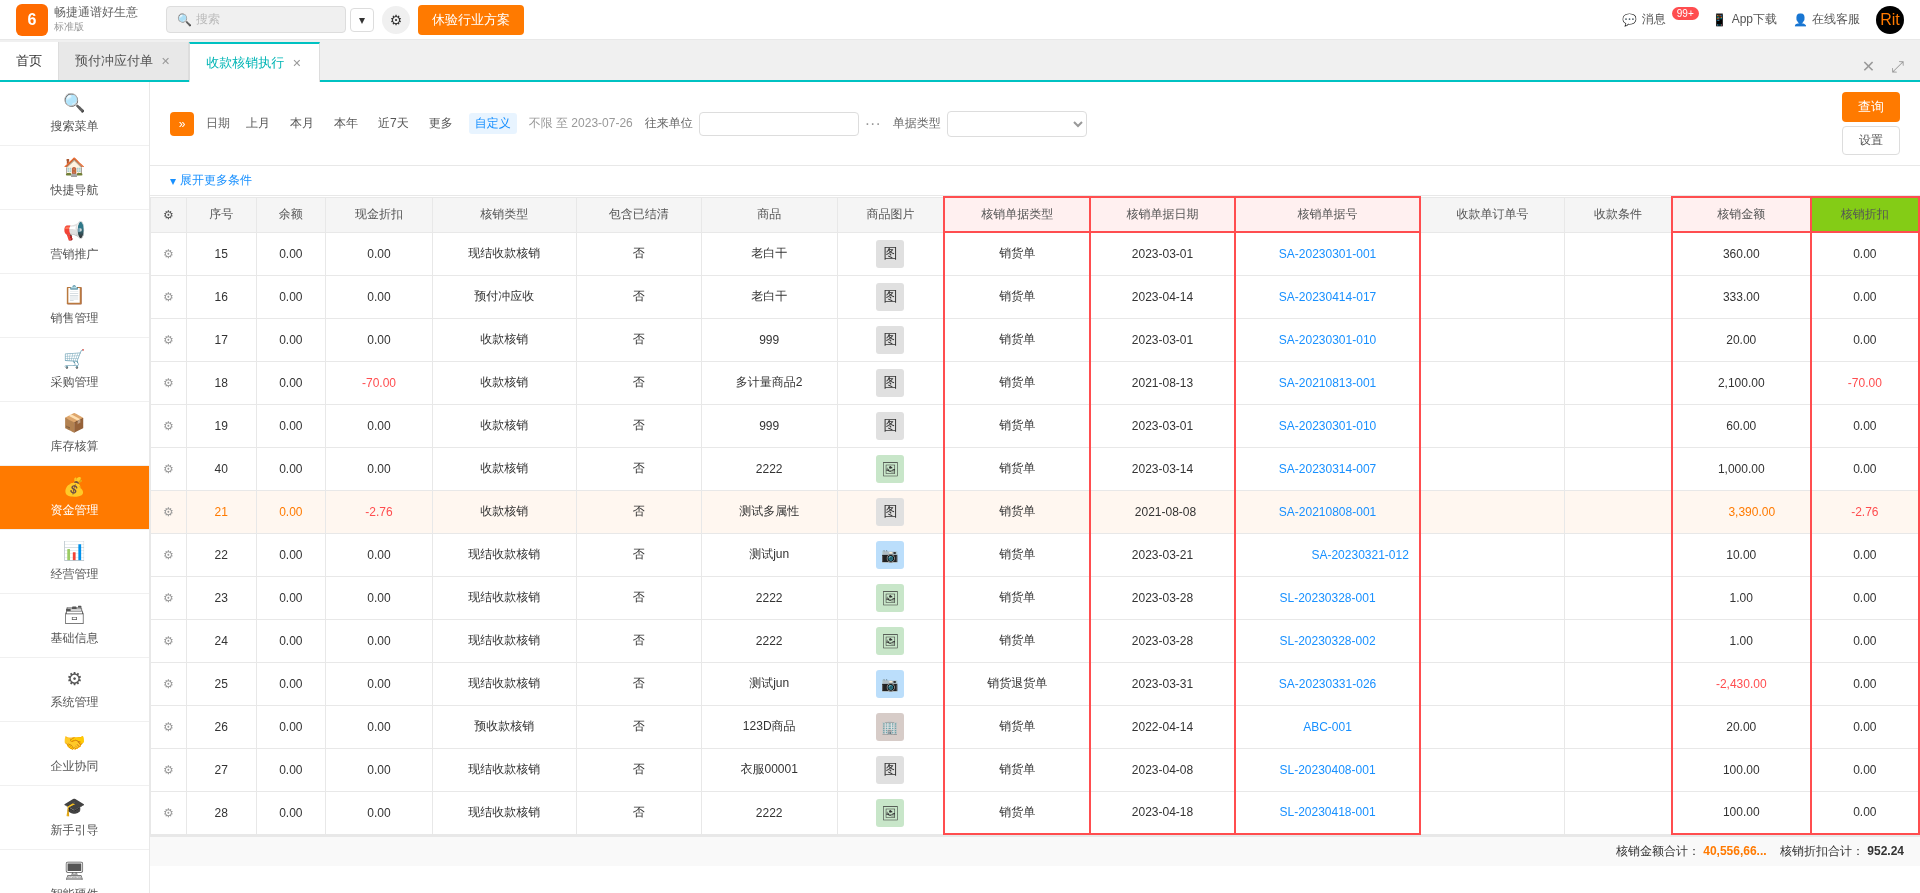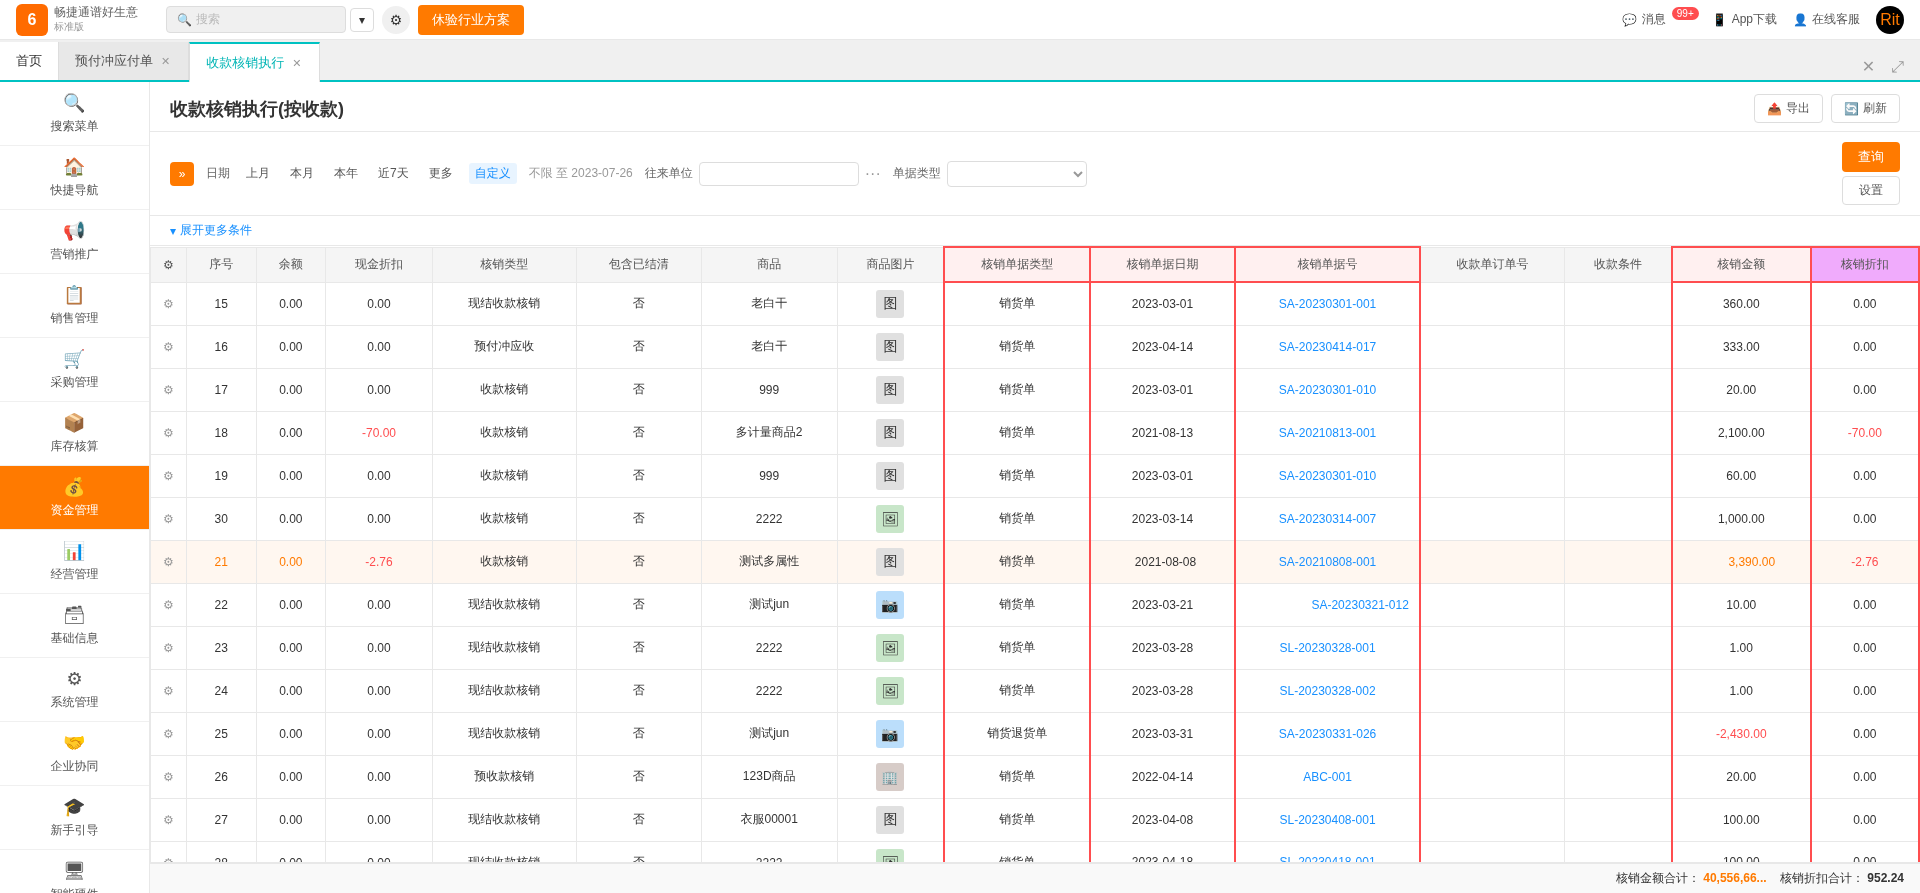--- a/index.html
+++ b/index.html
@@ -524,33 +524,20 @@
     </div>
     <div class="sidebar-item">
       <span class="sidebar-icon">🖥</span>
       <span>智能硬件</span>
     </div>
 
   </div>
 
   <div class="content-area">
 
-    <div class="page-header">
-      <h1 class="page-title">收款核销执行(按收款)</h1>
-      <div class="header-actions">
-        <button class="btn-export">
-          <span>📤</span>
-          <span>导出</span>
-        </button>
-        <button class="btn-refresh">
-          <span>🔄</span>
-          <span>刷新</span>
-        </button>
-      </div>
-    </div>
 
     <div class="filter-bar">
       <button class="filter-toggle-btn">
         <span>»</span>
       </button>
       <span class="filter-label">日期</span>
       <span class="date-option">上月</span>
       <span class="date-option">本月</span>
       <span class="date-option">本年</span>
       <span class="date-option">近7天</span>
@@ -597,21 +584,21 @@
             <th>核销类型</th>
             <th>包含已结清</th>
             <th>商品</th>
             <th>商品图片</th>
             <th style="border:2px solid #ff4d4f;background:#fff0f0;">核销单据类型</th>
             <th style="border:2px solid #ff4d4f;background:#fff0f0;">核销单据日期</th>
             <th style="border:2px solid #ff4d4f;background:#fff0f0;">核销单据号</th>
             <th>收款单订单号</th>
             <th>收款条件</th>
             <th style="border:2px solid #ff4d4f;background:#fff0f0;">核销金额</th>
-            <th style="border:2px solid #ff4d4f;background:#f0abfc;">核销折扣</th>
+            <th style="border:2px solid #ff4d4f;background:#84cc16;">核销折扣</th>
           </tr>
         </thead>
         <tbody id="table-body">
         <tr>
               <td><span style="cursor:pointer;color:#999;">⚙</span></td>
               <td>15</td>
               <td>0.00</td>
               <td>0.00</td>
               <td>现结收款核销</td>
               <td>否</td>
@@ -688,21 +675,21 @@
               <td style="border-left: 2px solid rgb(255, 77, 79); border-right: 2px solid rgb(255, 77, 79);">销货单</td>
               <td style="border-left: 2px solid rgb(255, 77, 79); border-right: 2px solid rgb(255, 77, 79);">2023-03-01</td>
               <td style="border-left: 2px solid rgb(255, 77, 79); border-right: 2px solid rgb(255, 77, 79);"><a class="link-text" href="#">SA-20230301-010</a></td>
               <td></td>
               <td></td>
               <td style="border-left: 2px solid rgb(255, 77, 79); border-right: 2px solid rgb(255, 77, 79);">60.00</td>
               <td style="border-left: 2px solid rgb(255, 77, 79); border-right: 2px solid rgb(255, 77, 79);">0.00</td>
             </tr>
             <tr>
               <td><span style="cursor:pointer;color:#999;">⚙</span></td>
-              <td>30</td>
+              <td>40</td>
               <td>0.00</td>
               <td>0.00</td>
               <td>收款核销</td>
               <td>否</td>
               <td>2222</td>
               <td><div style="width:28px;height:28px;background:#c8e6c9;border-radius:3px;display:inline-flex;align-items:center;justify-content:center;font-size:14px;">🖼</div></td>
               <td style="border-left: 2px solid rgb(255, 77, 79); border-right: 2px solid rgb(255, 77, 79);">销货单</td>
               <td style="border-left: 2px solid rgb(255, 77, 79); border-right: 2px solid rgb(255, 77, 79);">2023-03-14</td>
               <td style="border-left: 2px solid rgb(255, 77, 79); border-right: 2px solid rgb(255, 77, 79);"><a class="link-text" href="#">SA-20230314-007</a></td>
               <td></td>

